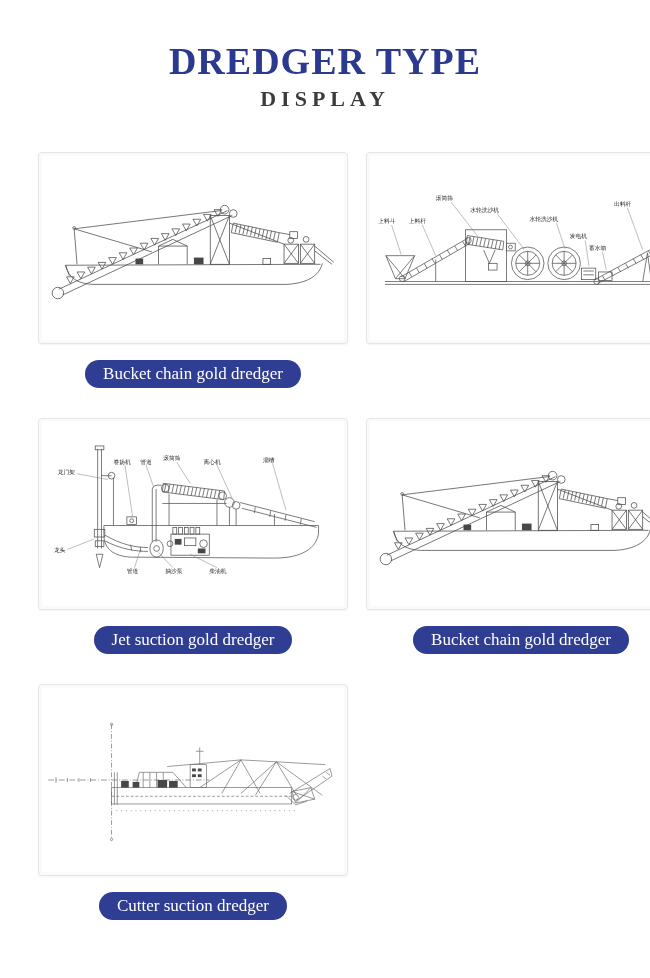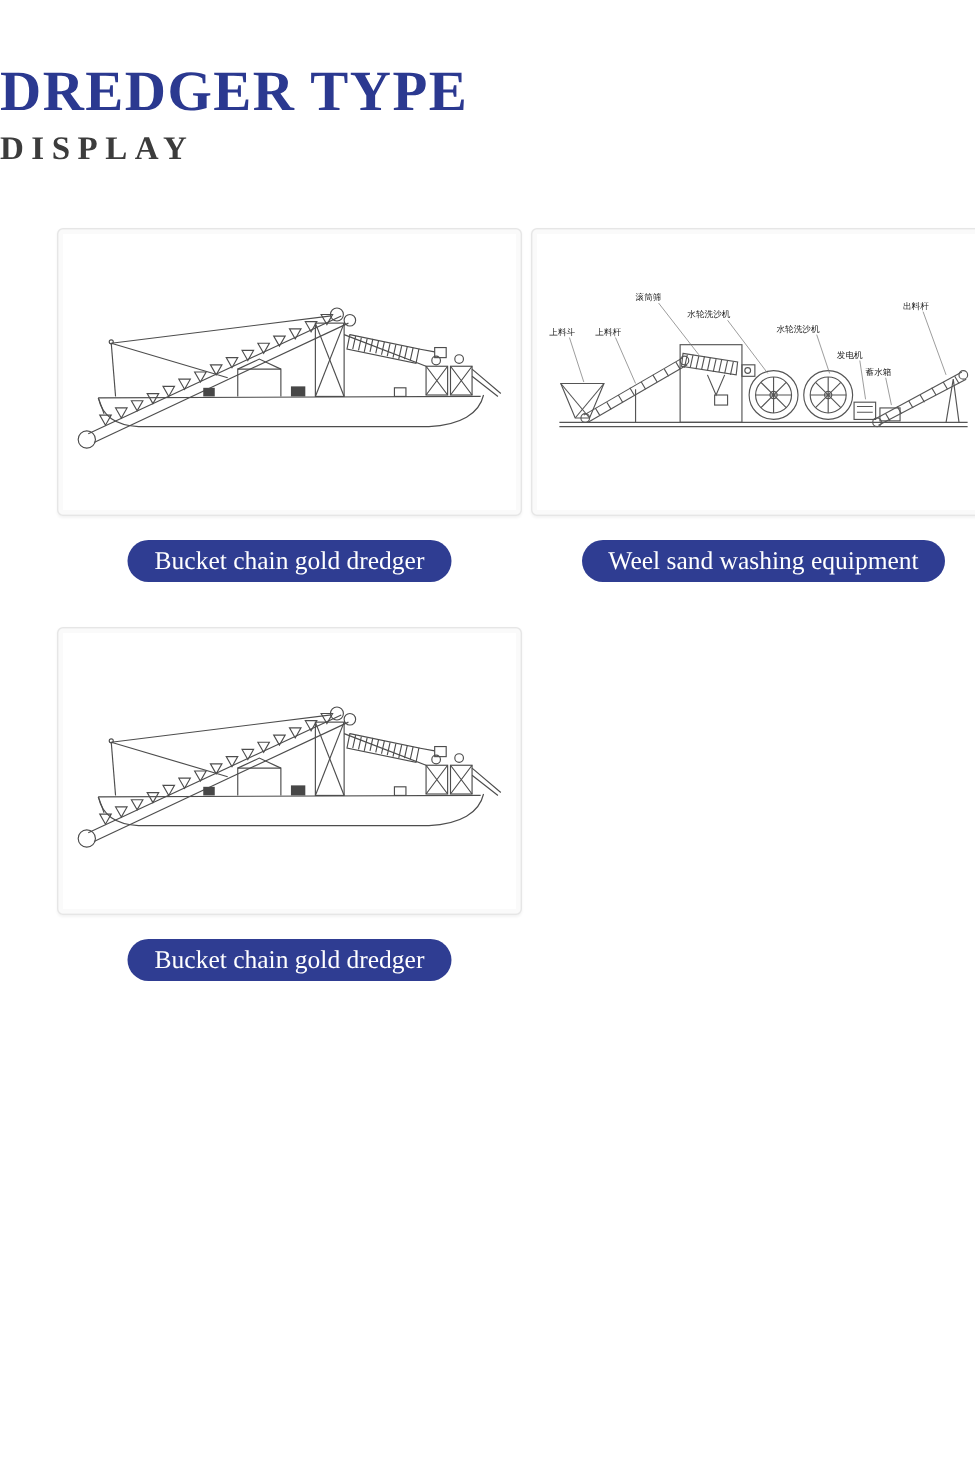--- a/index.html
+++ b/index.html
@@ -1,24 +1,24 @@
 <!DOCTYPE html>
 <html><head>
 <meta charset="utf-8">
 <style>
   html,body{margin:0;padding:0;background:#ffffff;}
   body{width:650px;height:978px;overflow:hidden;font-family:"Liberation Serif","DejaVu Serif",serif;}
   .page{width:650px;height:978px;background:#fff;}
   
-  .header{padding-top:42px;}
+  .header{padding-top:42px;text-align:center;}
   .title{font-size:38px;font-weight:bold;color:#2b3990;letter-spacing:1px;line-height:1.05;}
   .subtitle{font-size:22px;color:#3c3c3c;letter-spacing:5px;margin-top:4px;font-weight:bold;}
   
   .grid{margin-top:40px;padding:0 8px;}
-  .row{display:flex;gap:6px;margin-bottom:30px;padding-left:30px;}
+  .row{display:flex;gap:18px;margin-bottom:30px;padding-left:30px;}
   .cell{width:310px;display:flex;flex-direction:column;align-items:center;}
   .panel{box-sizing:border-box;width:310px;height:192px;background:#fff;border:1px solid #e6e6e6;border-radius:4px;box-shadow:inset 0 0 0 3px #fafafa,0 1px 2px rgba(0,0,0,0.05);display:flex;align-items:center;justify-content:center;}
   .panel svg{width:302px;height:184px;display:block;}
   .pill{margin-top:16px;height:28px;line-height:28px;padding:0 18px;min-width:160px;background:#2f3d92;color:#ffffff;border:none;border-radius:14px;font-size:17px;font-family:"Liberation Serif","DejaVu Serif",serif;text-align:center;cursor:pointer;white-space:nowrap;}
   svg{overflow:visible;}
   svg .ln{stroke:#4d4d4d;stroke-width:0.8;fill:none;}
   svg .ln2{stroke:#555;stroke-width:0.8;fill:none;}
   svg .ln3{stroke:#6a6a6a;stroke-width:0.7;fill:none;}
   svg .thin{stroke:#777;stroke-width:0.5;fill:none;}
   svg .dark{fill:#474747;stroke:none;}
@@ -278,32 +278,57 @@
             <text x="6" y="70">上料斗</text>
             <text x="38" y="70">上料杆</text>
             <text x="66" y="46">滚筒筛</text>
             <text x="102" y="58">水轮洗沙机</text>
             <text x="164" y="68">水轮洗沙机</text>
             <text x="206" y="86">发电机</text>
             <text x="226" y="98">蓄水箱</text>
             <text x="252" y="52">出料杆</text>
           </svg>
         </div>
-        <button class="pill">Weel sand washing equipment</button>
       </div>
     </div>
 
     <div class="row">
+      <div class="cell">
+        <div class="panel">
+          <svg viewBox="0 0 310 192">
+            <use href="#d-jet"></use>
+            <text x="14" y="54">龙门架</text>
+            <text x="72" y="44">卷扬机</text>
+            <text x="100" y="44">管道</text>
+            <text x="124" y="40">滚筒筛</text>
+            <text x="166" y="44">离心机</text>
+            <text x="228" y="42">溜槽</text>
+            <text x="10" y="136">龙头</text>
+            <text x="86" y="158">管道</text>
+            <text x="126" y="158">抽沙泵</text>
+            <text x="172" y="158">柴油机</text>
+          </svg>
+        </div>
+        <button class="pill">Jet suction gold dredger</button>
+      </div>
       <div class="cell">
         <div class="panel">
           <svg viewBox="0 0 310 192">
               <use href="#d-bucket"></use>
             </svg>
         </div>
         <button class="pill">Bucket chain gold dredger</button>
       </div>
     </div>
 
     <div class="row">
+      <div class="cell">
+        <div class="panel">
+          <svg viewBox="0 0 310 192">
+              <use href="#d-cutter"></use>
+            </svg>
+        </div>
+        <button class="pill">Cutter suction dredger</button>
+      </div>
     </div>
 
   </div>
 </div>
 
 </body></html>

